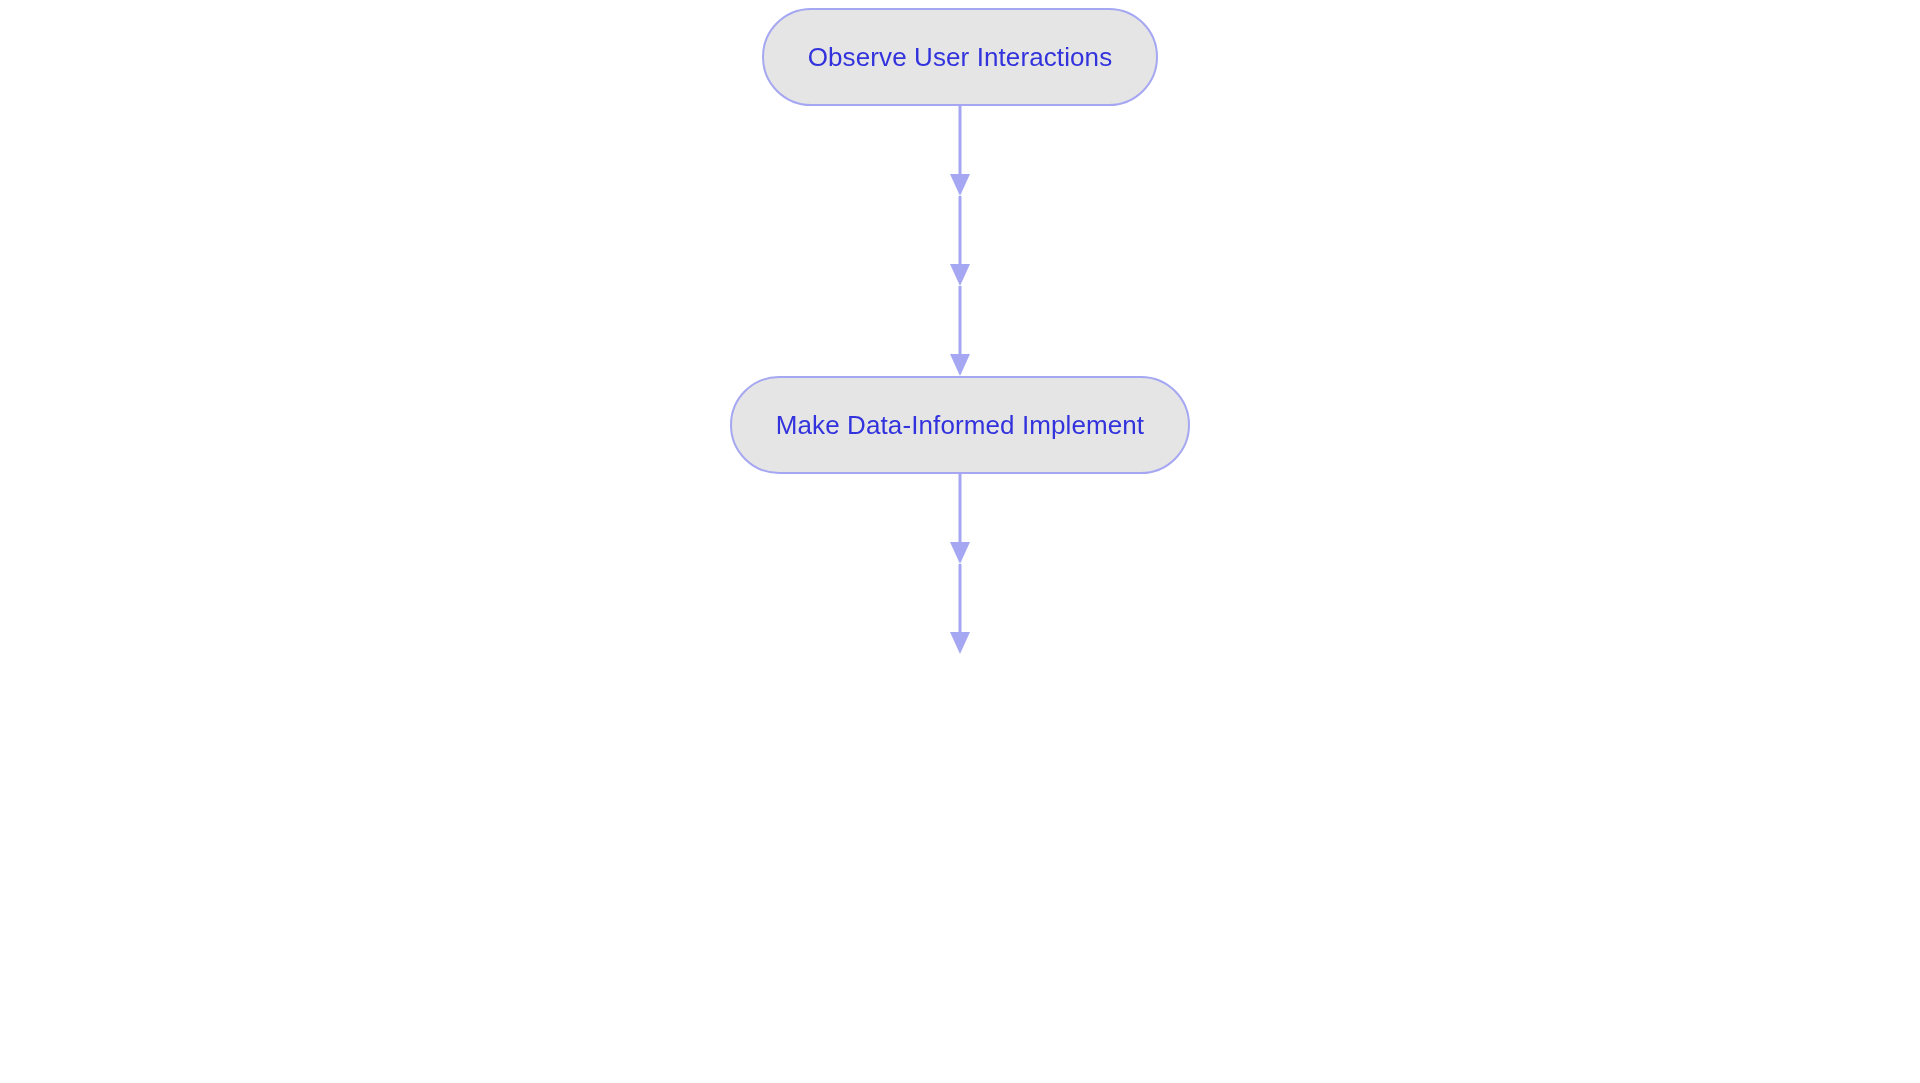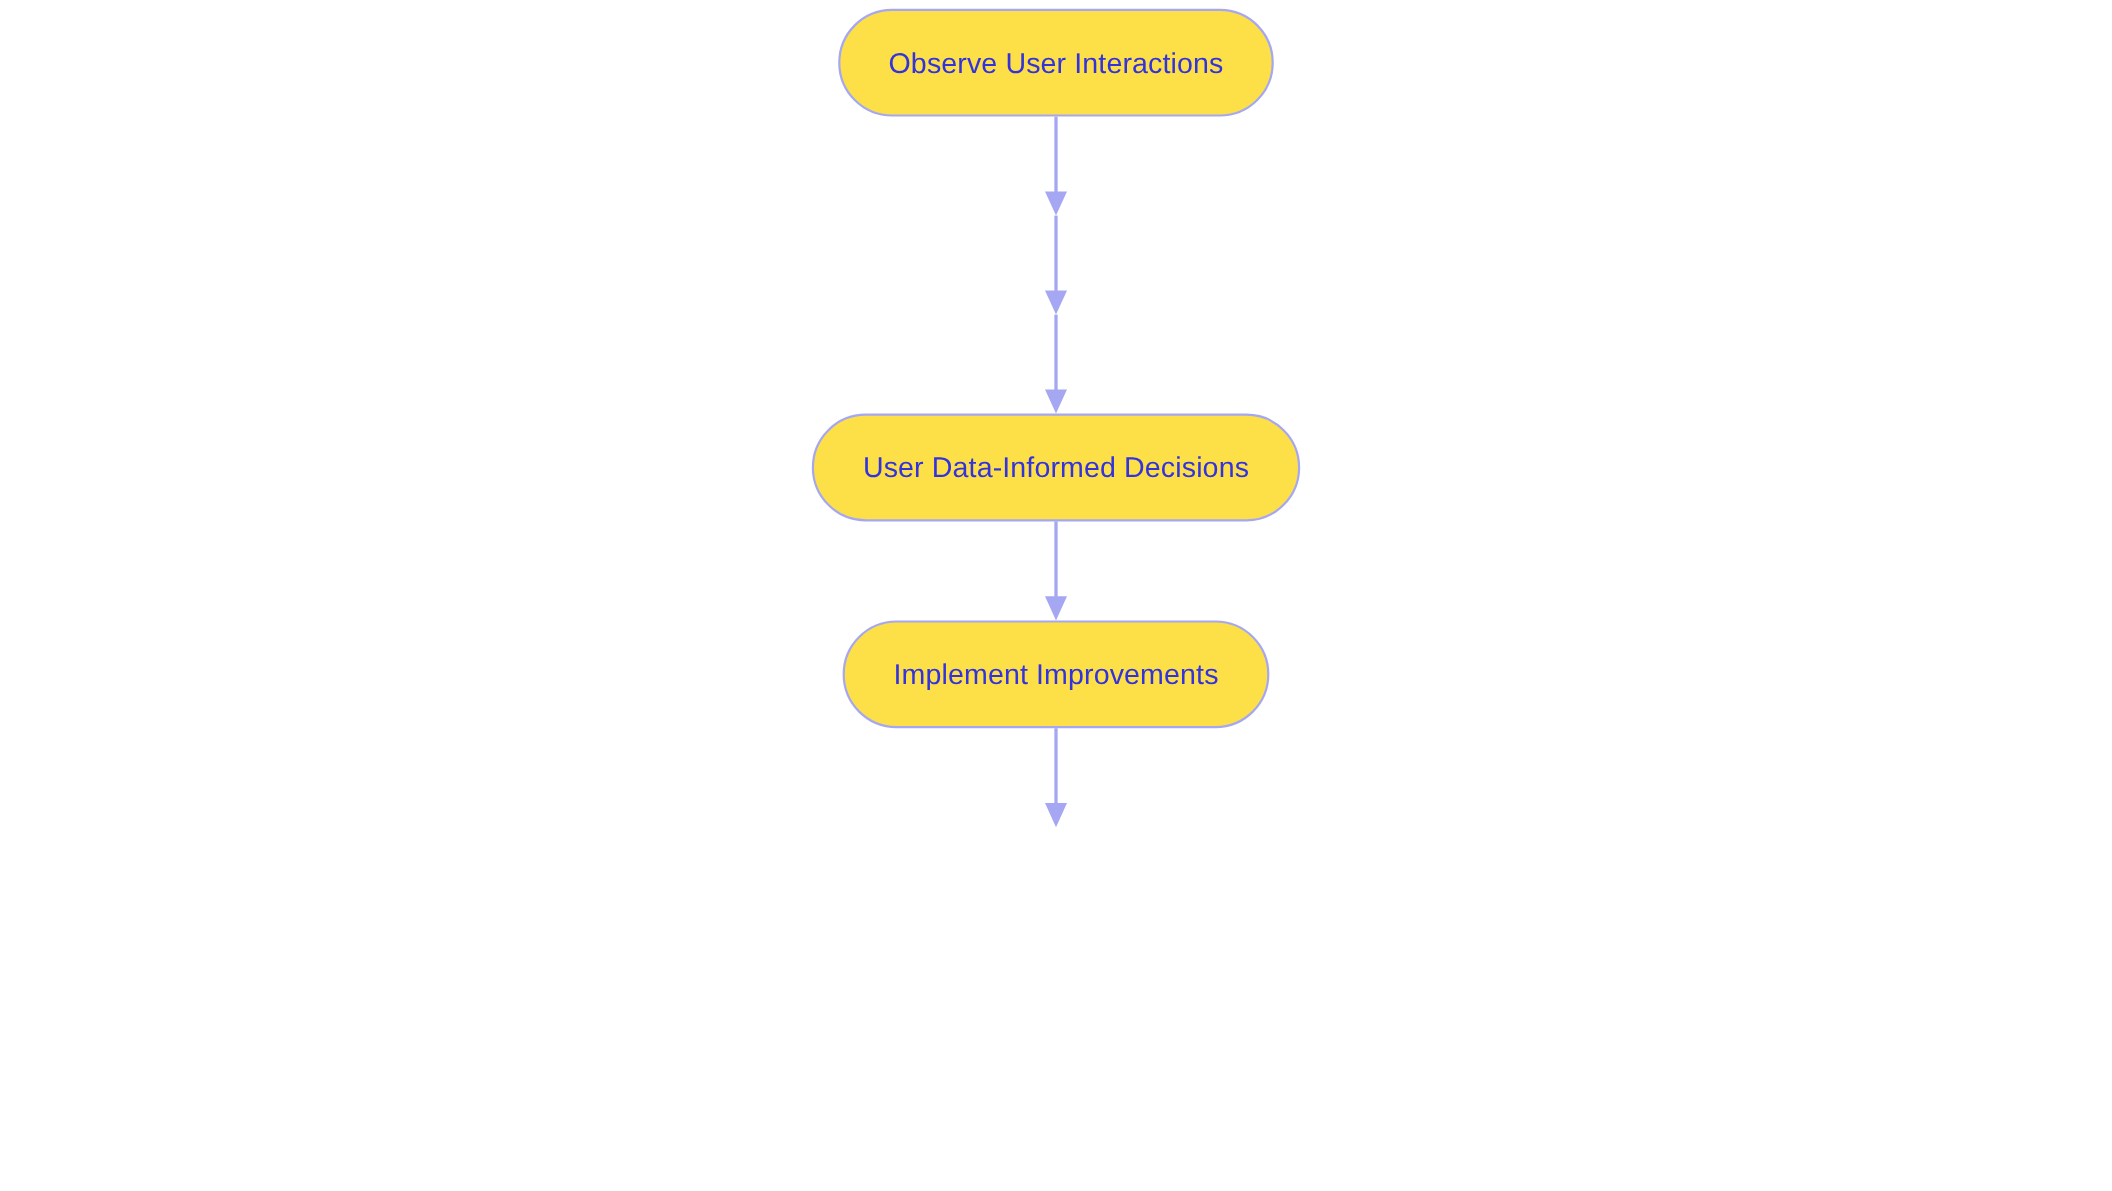--- a/index.html
+++ b/index.html
@@ -30,21 +30,21 @@
     display: flex;
     flex-direction: column;
     align-items: center;
     justify-content: flex-start;
     padding-top: 8px;
     box-sizing: border-box;
   }
 
   .flow-node {
     box-sizing: border-box;
-    background: #fde047;
+    background: #e5e5e5;
     border: 2px solid #a5a7f2;
     border-radius: 999px;
     color: #3333dd;
     font-size: 26px;
     line-height: 1;
     letter-spacing: 0.1px;
     display: flex;
     align-items: center;
     justify-content: center;
     white-space: nowrap;
@@ -96,33 +96,30 @@
 
 
     <div class="flow-connector">
       <svg viewBox="0 0 30 90" xmlns="http://www.w3.org/2000/svg">
         <line x1="15" y1="0" x2="15" y2="70" stroke="#a5a7f2" stroke-width="3"></line>
         <polygon points="5,68 25,68 15,90" fill="#a5a7f2"></polygon>
       </svg>
     </div>
 
     <div class="flow-node node-wide">
-      <span>User Data-Informed Decisions</span>
+      <span>Make Data-Informed Implement</span>
     </div>
 
     <div class="flow-connector">
       <svg viewBox="0 0 30 90" xmlns="http://www.w3.org/2000/svg">
         <line x1="15" y1="0" x2="15" y2="70" stroke="#a5a7f2" stroke-width="3"></line>
         <polygon points="5,68 25,68 15,90" fill="#a5a7f2"></polygon>
       </svg>
     </div>
 
-    <div class="flow-node node-wide">
-      <span>Implement Improvements</span>
-    </div>
 
     <div class="flow-connector">
       <svg viewBox="0 0 30 90" xmlns="http://www.w3.org/2000/svg">
         <line x1="15" y1="0" x2="15" y2="70" stroke="#a5a7f2" stroke-width="3"></line>
         <polygon points="5,68 25,68 15,90" fill="#a5a7f2"></polygon>
       </svg>
     </div>
 
 
   </div>

